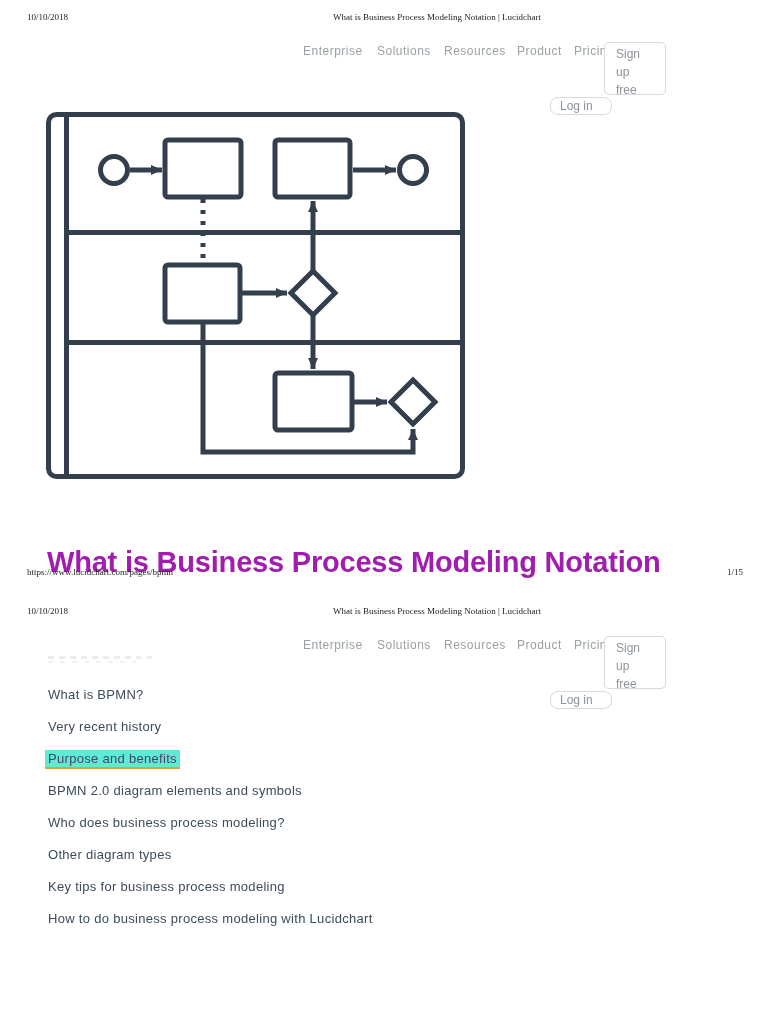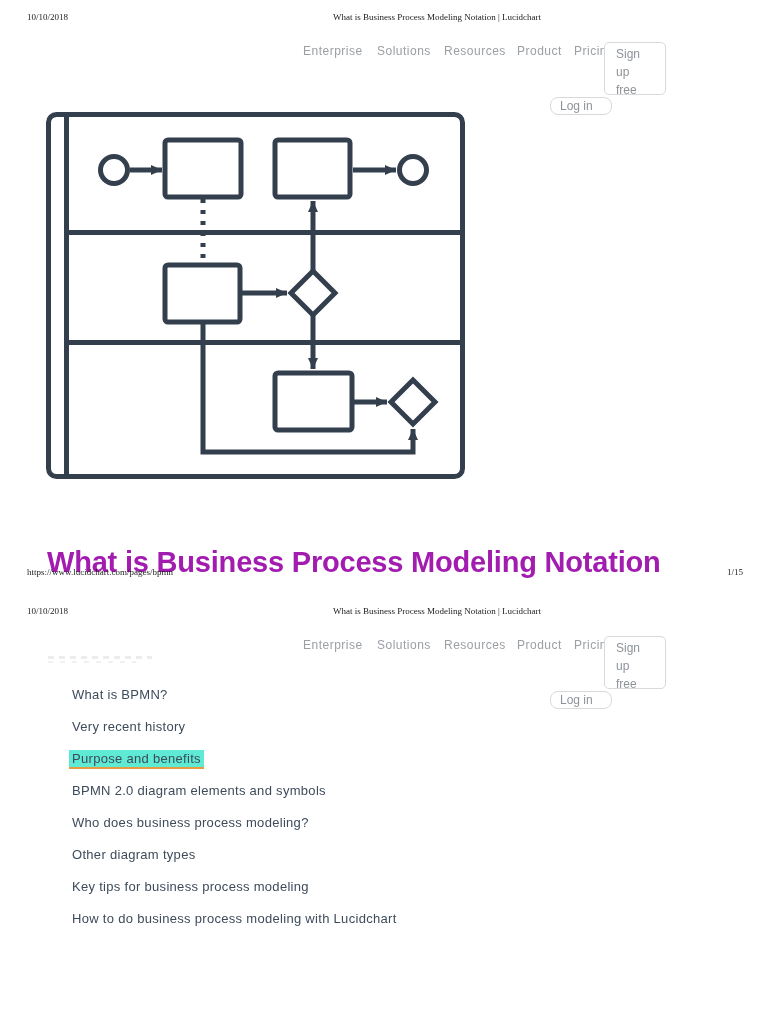--- a/index.html
+++ b/index.html
@@ -11,21 +11,21 @@
   .nav-band{position:absolute;left:0;width:768px;height:16px;margin-left:48px;}
   .nav-item{position:absolute;font-size:12px;color:#9ba0a4;letter-spacing:.5px;white-space:nowrap;}
   .btn{position:absolute;box-sizing:border-box;border:1px solid #d9d9d9;color:#8d9399;
        font-size:12px;background:#ffffff;}
   .btn-signup{left:585px;width:62px;height:53px;border-radius:5px;padding:2px 14px 0 11px;line-height:18px;margin-left:19px;}
   .btn-login{left:550px;width:62px;height:18px;border-radius:8px;padding:1px 0 0 9px;line-height:15px;}
   
   .article-heading{position:absolute;left:47px;top:527px;font-size:29px;font-weight:700;
                    color:#a21caf;letter-spacing:-.2px;white-space:nowrap;}
   
-  .toc{position:absolute;left:48px;top:687px;margin-left:24px;}
+  .toc{position:absolute;left:48px;top:687px;}
   .toc-item{height:14px;margin-bottom:18px;font-size:13px;color:#3d4b5b;letter-spacing:.3px;white-space:nowrap;}
   .toc-item .hl{background:#5eead4;border-bottom:2px solid #e59c41;padding:1px 3px;margin-left:-3px;}
   
   .clipped-frag{position:absolute;left:48px;top:656px;width:104px;height:3px;
     background:repeating-linear-gradient(90deg,#ececec 0 6px,rgba(0,0,0,0) 6px 11px);}
   .clipped-frag2{position:absolute;left:48px;top:661px;width:88px;height:2px;
     background:repeating-linear-gradient(90deg,#f1f1f1 0 5px,rgba(0,0,0,0) 5px 12px);}
   .diagram-wrap{position:absolute;left:44px;top:110px;width:424px;height:372px;}
   svg .stroke{stroke:#333f4d;stroke-width:5;fill:none;}
   svg .fillc{fill:#333f4d;}

